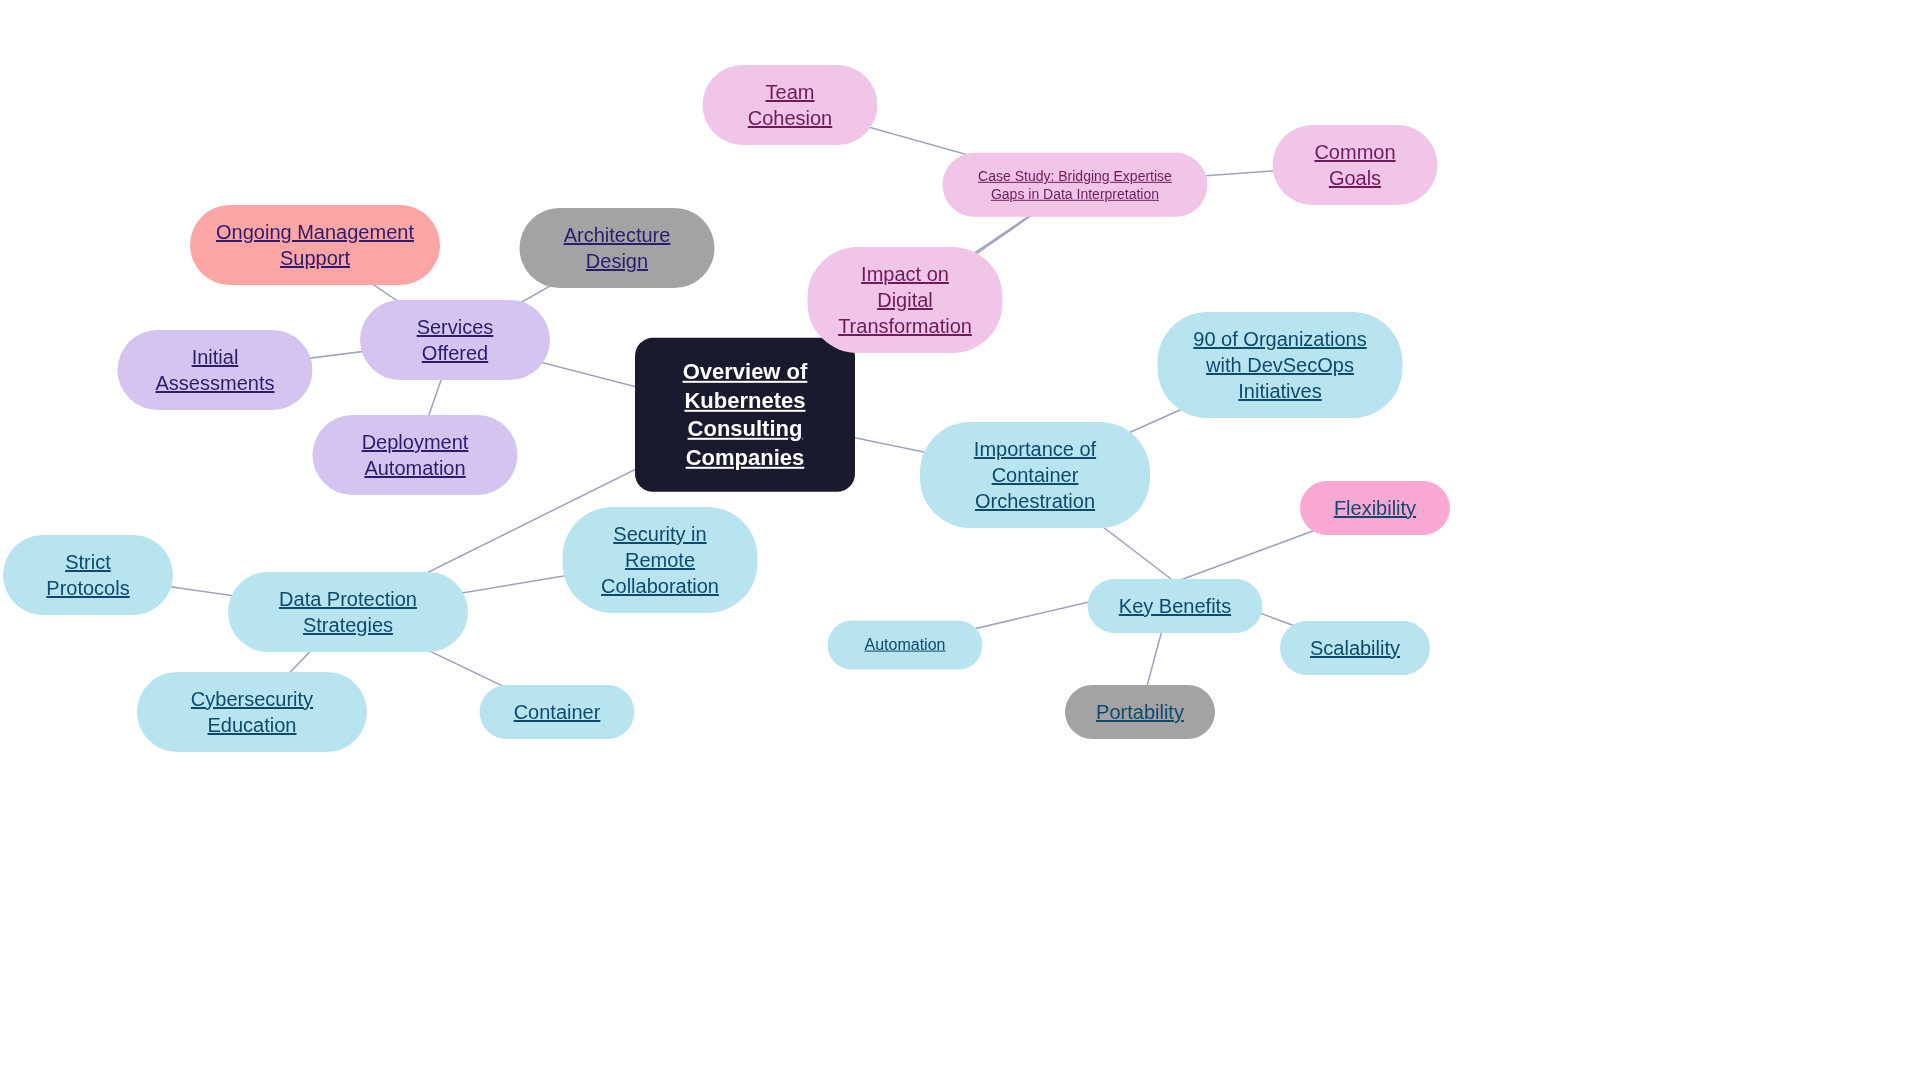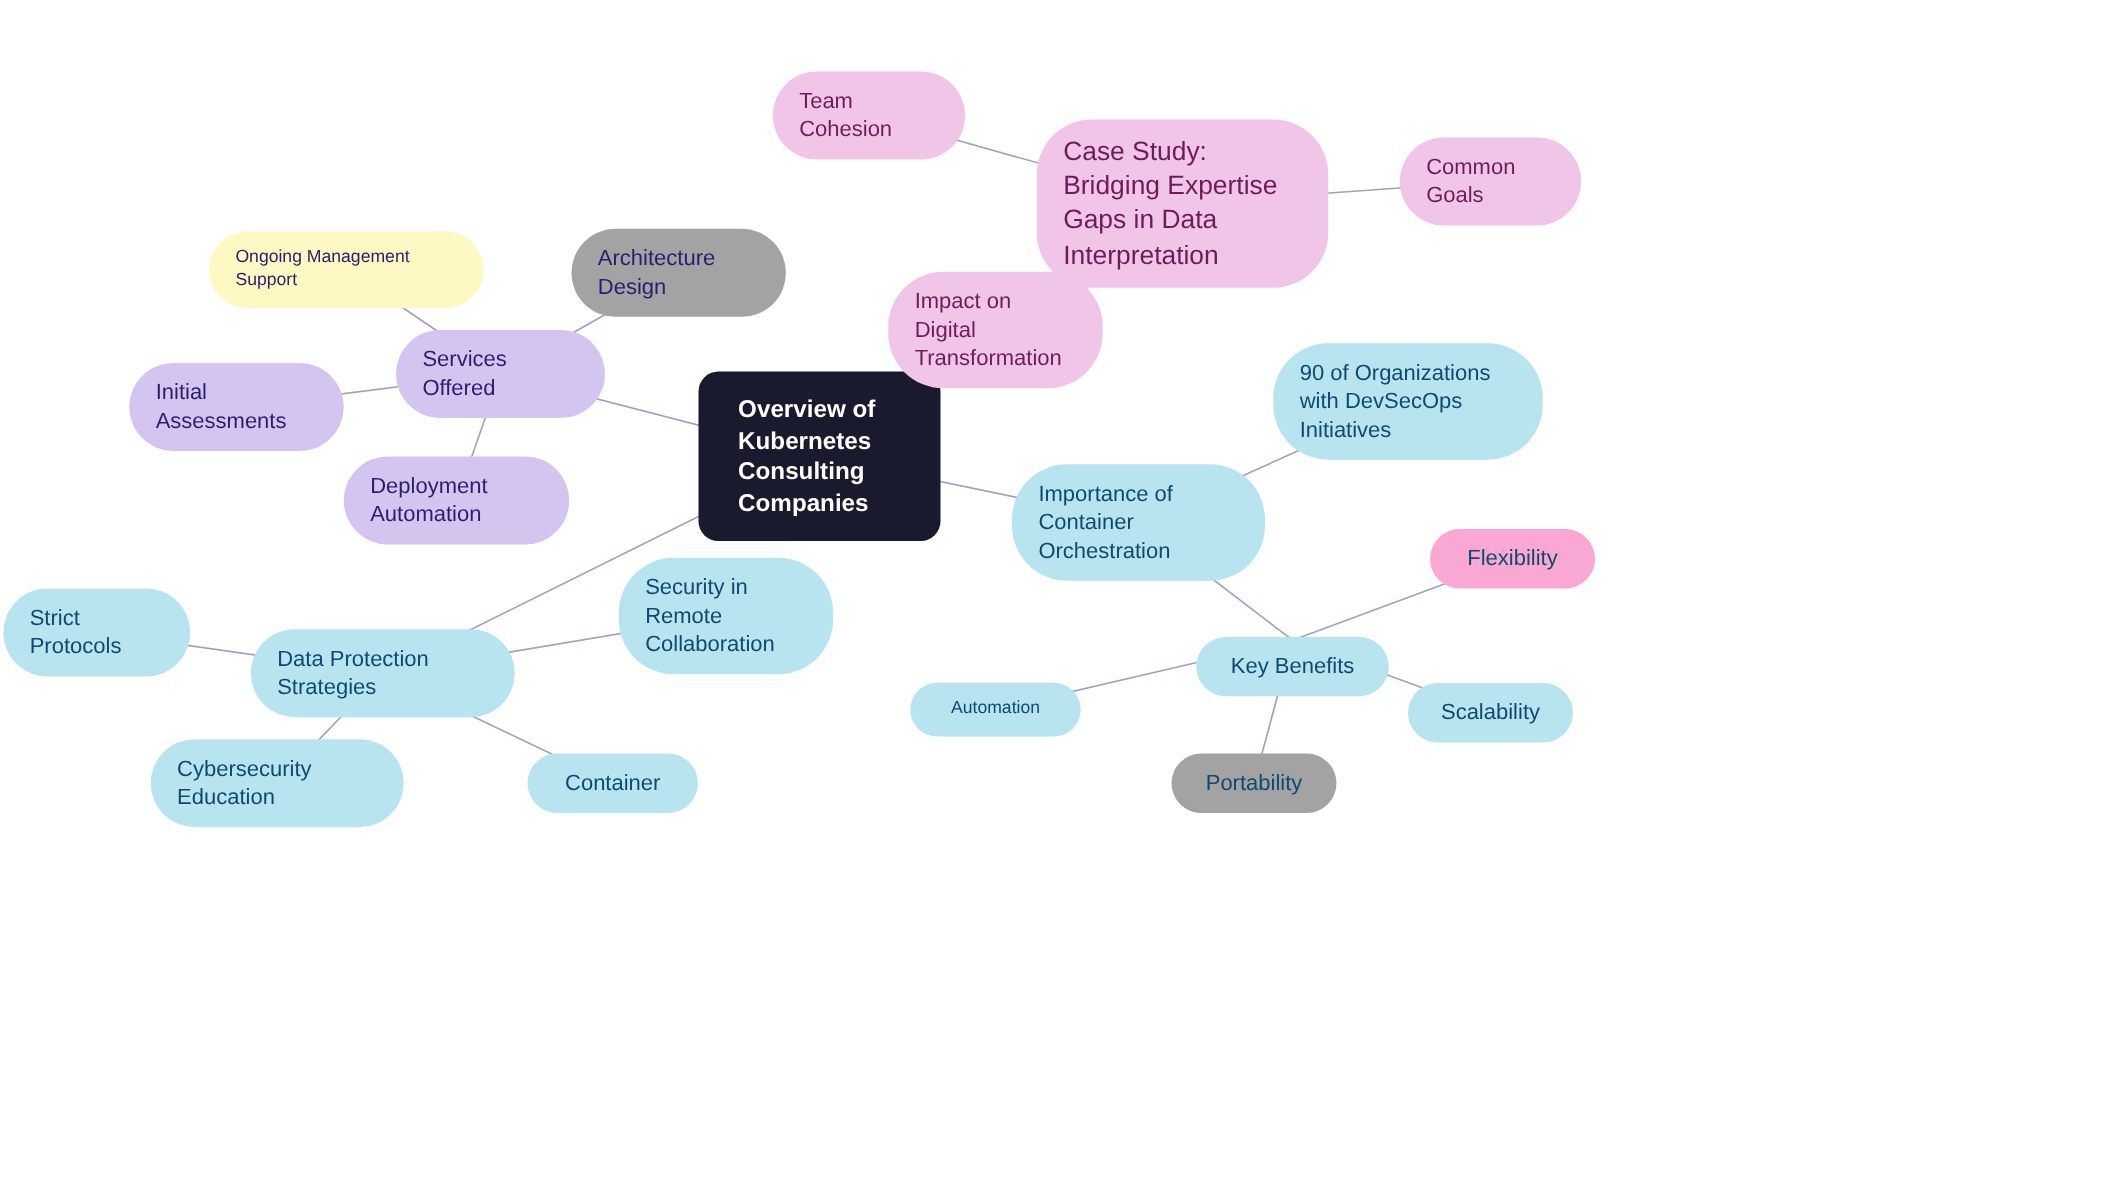--- a/index.html
+++ b/index.html
@@ -24,25 +24,27 @@
       height: 1083px;
       pointer-events: none;
     }
     .node {
       position: absolute;
       transform: translate(-50%, -50%);
       border-radius: 50px;
       display: flex;
       align-items: center;
       justify-content: center;
+      text-align: center;
       font-size: 22px;
       font-weight: 500;
       padding: 14px 24px;
       cursor: pointer;
       line-height: 1.3;
+      text-decoration: underline;
     }
     .node-center {
       background: #1a1a2e;
       color: #ffffff;
       font-size: 24px;
       font-weight: 600;
       width: 220px;
       padding: 20px 36px;
       border-radius: 20px;
     }
@@ -86,31 +88,31 @@
       <line x1="1035" y1="475" x2="1175" y2="582" stroke="#a0a0c0" stroke-width="1.5"></line>
       <line x1="1175" y1="582" x2="1375" y2="508" stroke="#a0a0c0" stroke-width="1.5"></line>
       <line x1="1175" y1="582" x2="905" y2="645" stroke="#a0a0c0" stroke-width="1.5"></line>
       <line x1="1175" y1="582" x2="1140" y2="712" stroke="#a0a0c0" stroke-width="1.5"></line>
       <line x1="1175" y1="582" x2="1355" y2="648" stroke="#a0a0c0" stroke-width="1.5"></line>
     </svg>
   <div id="nodes-container">
       <div class="node node-center" style="left: 745px; top: 415px; width: 220px; background: rgb(26, 26, 46); color: rgb(255, 255, 255); font-size: 22px; font-weight: 600; border-radius: 18px;">Overview of Kubernetes
 Consulting Companies</div>
       <div class="node node-purple" style="left: 455px; top: 340px; width: 190px; background: rgb(212, 197, 240); color: rgb(45, 27, 110); font-size: 20px;">Services Offered</div>
-      <div class="node node-purple" style="left: 315px; top: 245px; width: 250px; background: #fef9c3; color: rgb(45, 27, 110); font-size: 16px;">Ongoing Management Support</div>
+      <div class="node node-purple" style="left: 315px; top: 245px; width: 250px; background: #fca5a5; color: rgb(45, 27, 110); font-size: 20px;">Ongoing Management Support</div>
       <div class="node node-purple" style="left: 617px; top: 248px; width: 195px; background: #a3a3a3; color: rgb(45, 27, 110); font-size: 20px;">Architecture Design</div>
       <div class="node node-purple" style="left: 215px; top: 370px; width: 195px; background: rgb(212, 197, 240); color: rgb(45, 27, 110); font-size: 20px;">Initial Assessments</div>
       <div class="node node-purple" style="left: 415px; top: 455px; width: 205px; background: rgb(212, 197, 240); color: rgb(45, 27, 110); font-size: 20px;">Deployment Automation</div>
       <div class="node node-blue" style="left: 348px; top: 612px; width: 240px; background: rgb(184, 228, 240); color: rgb(13, 74, 110); font-size: 20px;">Data Protection Strategies</div>
       <div class="node node-blue" style="left: 660px; top: 560px; width: 195px; background: rgb(184, 228, 240); color: rgb(13, 74, 110); font-size: 20px;">Security in Remote
 Collaboration</div>
       <div class="node node-blue" style="left: 88px; top: 575px; width: 170px; background: rgb(184, 228, 240); color: rgb(13, 74, 110); font-size: 20px;">Strict Protocols</div>
       <div class="node node-blue" style="left: 252px; top: 712px; width: 230px; background: rgb(184, 228, 240); color: rgb(13, 74, 110); font-size: 20px;">Cybersecurity Education</div>
       <div class="node node-blue" style="left: 557px; top: 712px; width: 155px; background: rgb(184, 228, 240); color: rgb(13, 74, 110); font-size: 20px;">Container</div>
-      <div class="node node-pink" style="left: 1075px; top: 185px; width: 265px; background: rgb(240, 197, 232); color: rgb(110, 27, 90); font-size: 24px;">Case Study: Bridging Expertise
+      <div class="node node-pink" style="left: 1075px; top: 185px; width: 265px; background: rgb(240, 197, 232); color: rgb(110, 27, 90); font-size: 14px;">Case Study: Bridging Expertise
 Gaps in Data Interpretation</div>
       <div class="node node-pink" style="left: 790px; top: 105px; width: 175px; background: rgb(240, 197, 232); color: rgb(110, 27, 90); font-size: 20px;">Team Cohesion</div>
       <div class="node node-pink" style="left: 1355px; top: 165px; width: 165px; background: rgb(240, 197, 232); color: rgb(110, 27, 90); font-size: 20px;">Common Goals</div>
       <div class="node node-pink" style="left: 905px; top: 300px; width: 195px; background: rgb(240, 197, 232); color: rgb(110, 27, 90); font-size: 20px;">Impact on Digital
 Transformation</div>
       <div class="node node-blue" style="left: 1035px; top: 475px; width: 230px; background: rgb(184, 228, 240); color: rgb(13, 74, 110); font-size: 20px;">Importance of Container
 Orchestration</div>
       <div class="node node-blue" style="left: 1280px; top: 365px; width: 245px; background: rgb(184, 228, 240); color: rgb(13, 74, 110); font-size: 20px;">90 of Organizations with
 DevSecOps Initiatives</div>
       <div class="node node-blue" style="left: 1175px; top: 606px; width: 175px; background: rgb(184, 228, 240); color: rgb(13, 74, 110); font-size: 20px;">Key Benefits</div>

